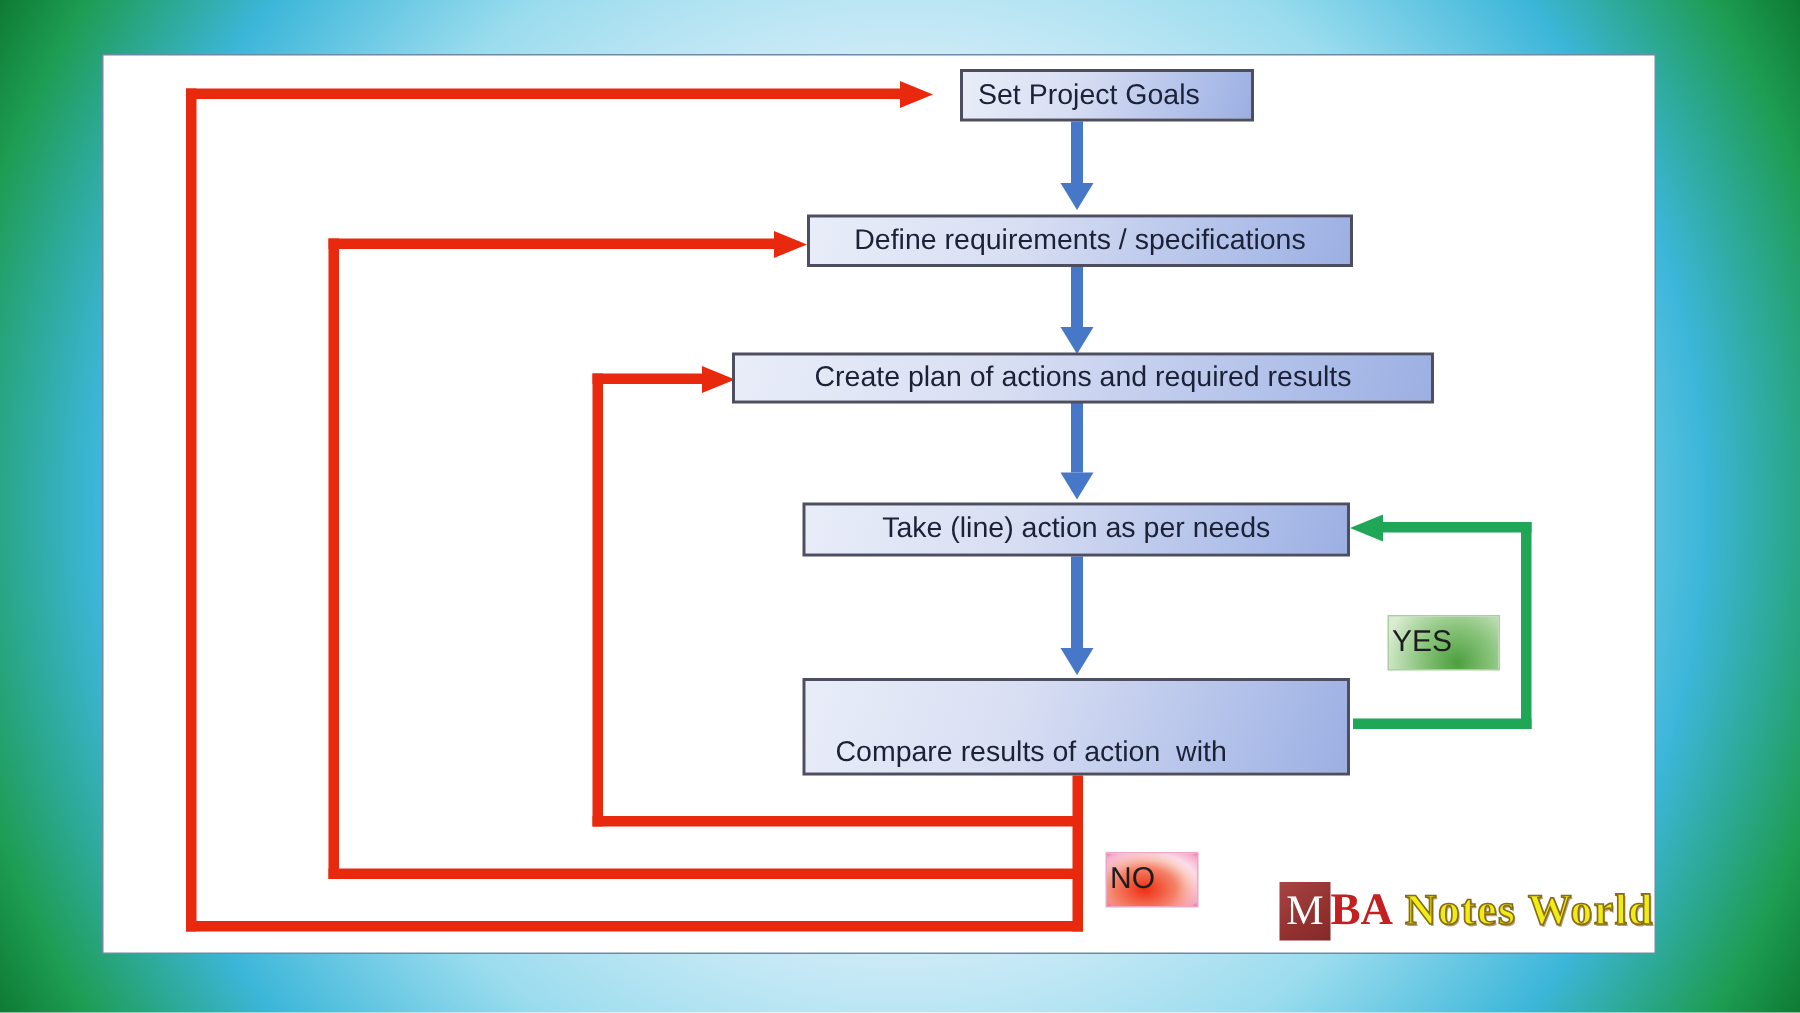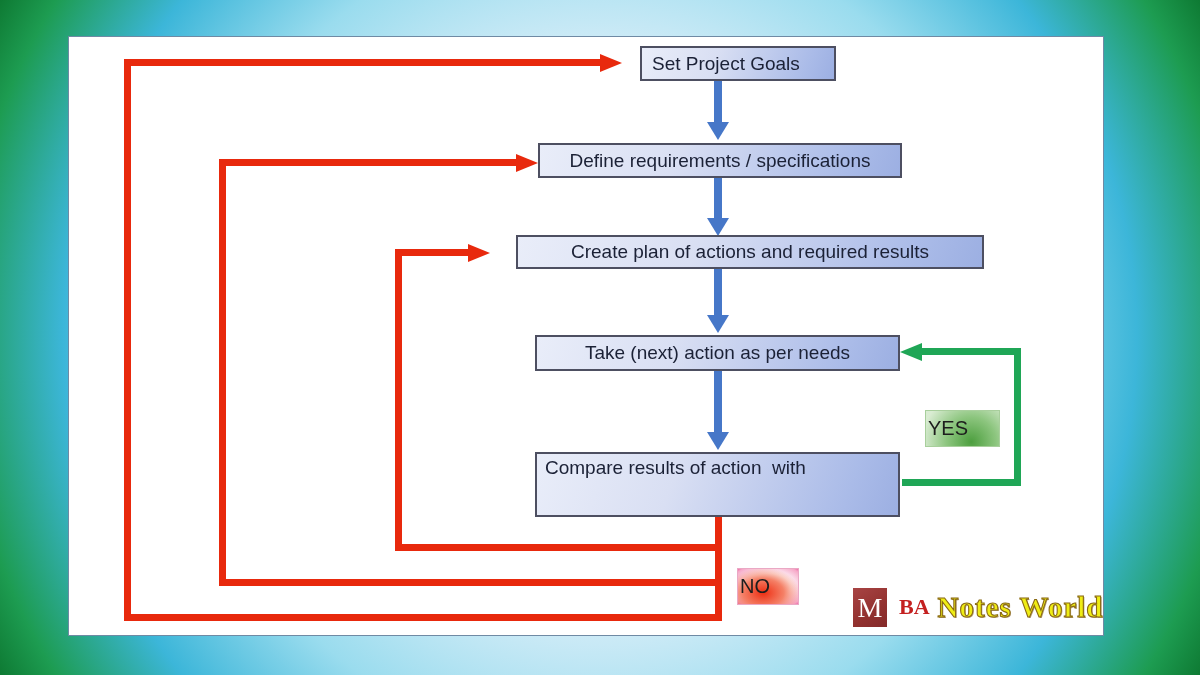--- a/index.html
+++ b/index.html
@@ -6,21 +6,21 @@
   body{font-family:"Liberation Sans",sans-serif;}
   .stage{position:relative;width:1200px;height:675px;overflow:hidden;
     background:radial-gradient(circle at 50% 50%, #e8f4fc 0%, #d6edf8 40%, #9adcee 60%, #3cb6d9 78%, #1d9c51 93%, #0e7a33 100%);}
   .panel{position:absolute;left:68px;top:36px;width:1036px;height:600px;background:#ffffff;border:1.5px solid #6f8aa4;box-sizing:border-box;}
 
   
   .fbox{position:absolute;box-sizing:border-box;border:2px solid #4d4f61;
     background:linear-gradient(110deg,#e9edf9 0%,#d9dff3 38%,#aabbe8 85%,#9cafe2 100%);
     color:#1b2136;font-size:19px;display:flex;align-items:center;justify-content:center;}
   .fbox.leftalign{justify-content:flex-start;padding-left:10px;}
-  .fbox.multiline{flex-direction:column;align-items:flex-start;justify-content:flex-start;padding-left:8px;line-height:27px;}
+  .fbox.multiline{flex-direction:column;align-items:flex-start;justify-content:flex-end;padding-left:20px;line-height:27px;}
   .fbox .line{white-space:pre-wrap;}
 
   
   .seg{position:absolute;}
   .red{background:#e8290d;}
   .green{background:#1fa656;}
   .blueshaft{background:#4677c8;position:absolute;width:8px;}
 
   .tri{position:absolute;width:0;height:0;}
   .tri-right-red{border-top:9px solid transparent;border-bottom:9px solid transparent;border-left:22px solid #e8290d;}
@@ -32,21 +32,21 @@
   .badge-yes{background:radial-gradient(circle at 62% 88%, #4d9f3f 0%, #8cc57e 45%, #d9ecd2 90%);border:1px solid #a8cf9c;}
   .badge-no{background:
       radial-gradient(ellipse at 42% 68%, #ee2e12 0%, rgba(244,122,95,0.95) 42%, rgba(255,236,236,0) 75%),
       radial-gradient(ellipse at 50% 50%, #ffffff 52%, #f6a8c8 92%, #ef6aa8 100%);
     border:1px solid #eaa8c4;}
 
   
   .logo{position:absolute;left:853px;top:588px;height:42px;display:flex;align-items:flex-start;}
   .logo-square{width:34px;height:39px;background:linear-gradient(145deg,#a84444 0%,#92312f 60%,#842a2a 100%);
     color:#ffffff;font-family:"Liberation Serif",serif;font-size:28px;display:flex;align-items:center;justify-content:center;}
-  .logo-ba{font-family:"Liberation Serif",serif;font-weight:bold;font-size:22px;color:#c42020;margin-left:12px;line-height:38px;}
+  .logo-ba{font-family:"Liberation Serif",serif;font-weight:bold;font-size:30px;color:#c42020;margin-left:0;line-height:38px;}
   .logo-name{font-family:"Liberation Serif",serif;font-weight:bold;font-size:29px;color:#efed14;margin-left:8px;line-height:38px;
     -webkit-text-stroke:1.1px #8a6a15;text-shadow:1px 1px 0 rgba(120,80,10,0.55);letter-spacing:1px;}
 </style>
 </head>
 <body>
 
 <div class="stage">
   <div class="panel"></div>
 
   <div class="seg red" style="left:715px;top:517px;width:7px;height:104px;"></div>
@@ -77,23 +77,23 @@
   <div class="tri tri-down-blue" style="left:707px;top:218px;"></div>
   <div class="blueshaft" style="left:714px;top:268px;height:47px;"></div>
   <div class="tri tri-down-blue" style="left:707px;top:315px;"></div>
   <div class="blueshaft" style="left:714px;top:371px;height:61px;"></div>
   <div class="tri tri-down-blue" style="left:707px;top:432px;"></div>
 
   <div class="fbox leftalign" style="left:640px;top:46px;width:196px;height:35px;">Set Project Goals</div>
 
   <div class="fbox" style="left:538px;top:143px;width:364px;height:35px;">Define requirements / specifications</div>
 
-  <div class="fbox" style="left:516px;top:235px;width:468px;height:34px;">Create plan of actions and required results</div>
+  <div class="fbox" style="left:488px;top:235px;width:468px;height:34px;">Create plan of actions and required results</div>
 
-  <div class="fbox" style="left:535px;top:335px;width:365px;height:36px;">Take (next) action as per needs</div>
+  <div class="fbox" style="left:535px;top:335px;width:365px;height:36px;">Take (line) action as per needs</div>
 
   <div class="fbox multiline" style="left:535px;top:452px;width:365px;height:65px;">
     <span class="line">Compare results of action  with</span>
   </div>
 
   <div class="badge badge-yes" style="left:925px;top:410px;width:75px;height:37px;">YES</div>
   <div class="badge badge-no" style="left:737px;top:568px;width:62px;height:37px;">NO</div>
 
   <div class="logo">
     <div class="logo-square">

